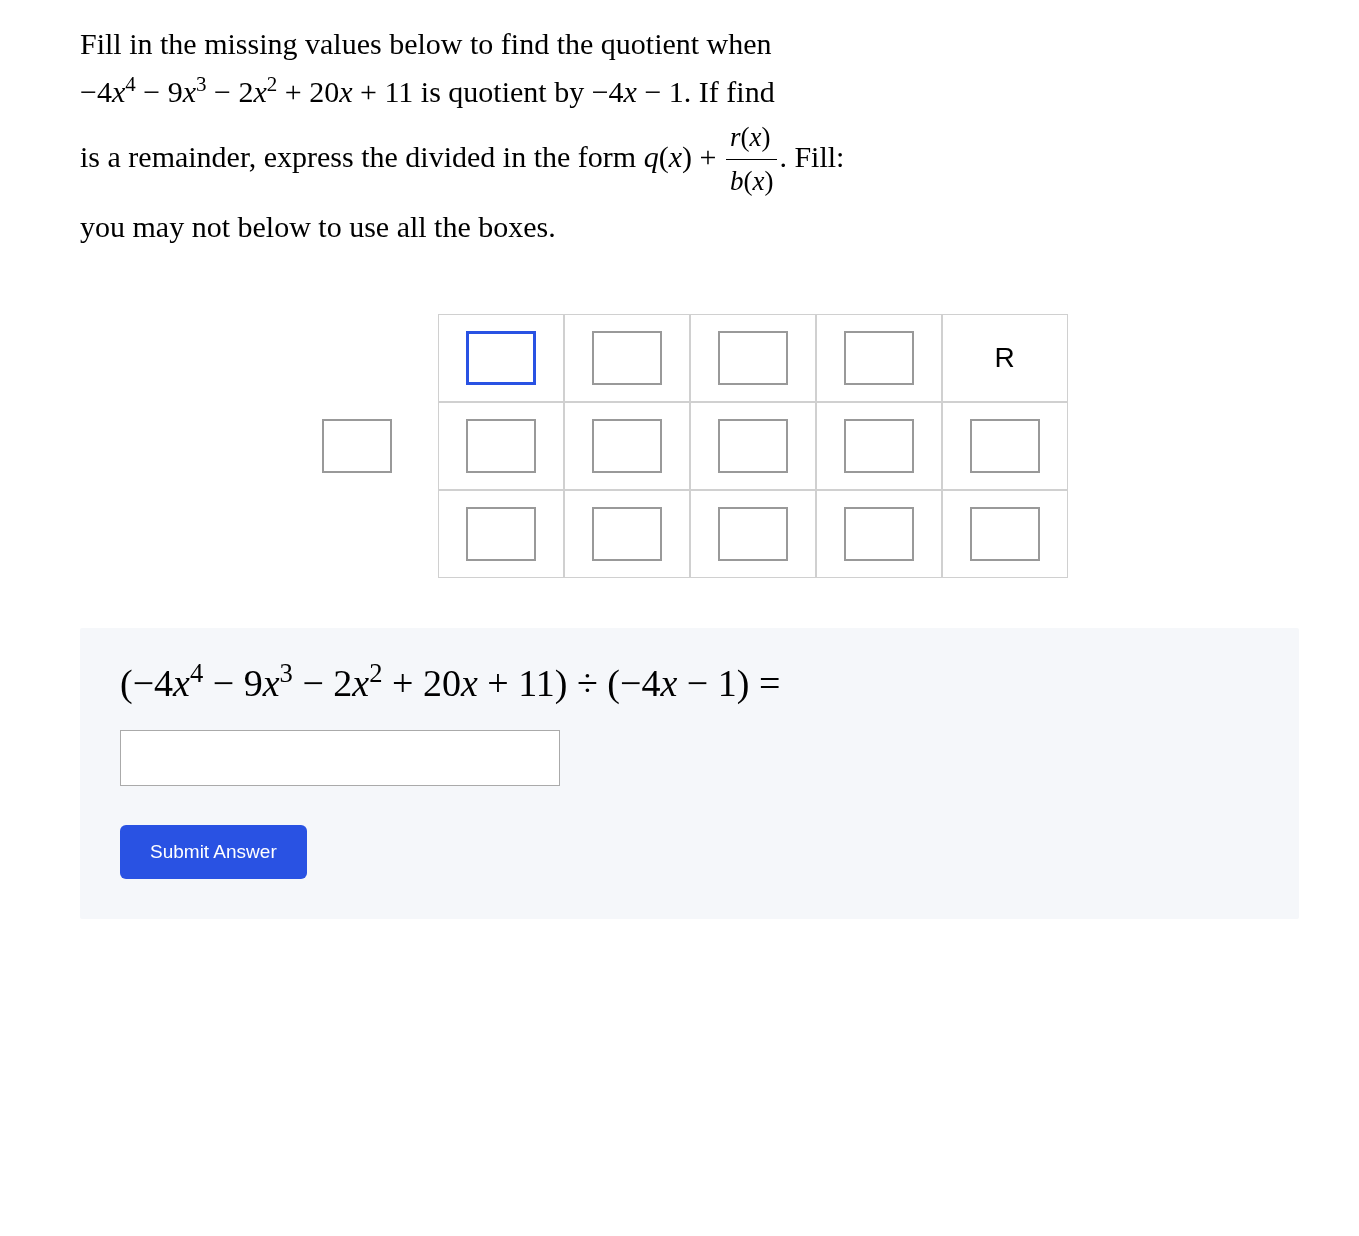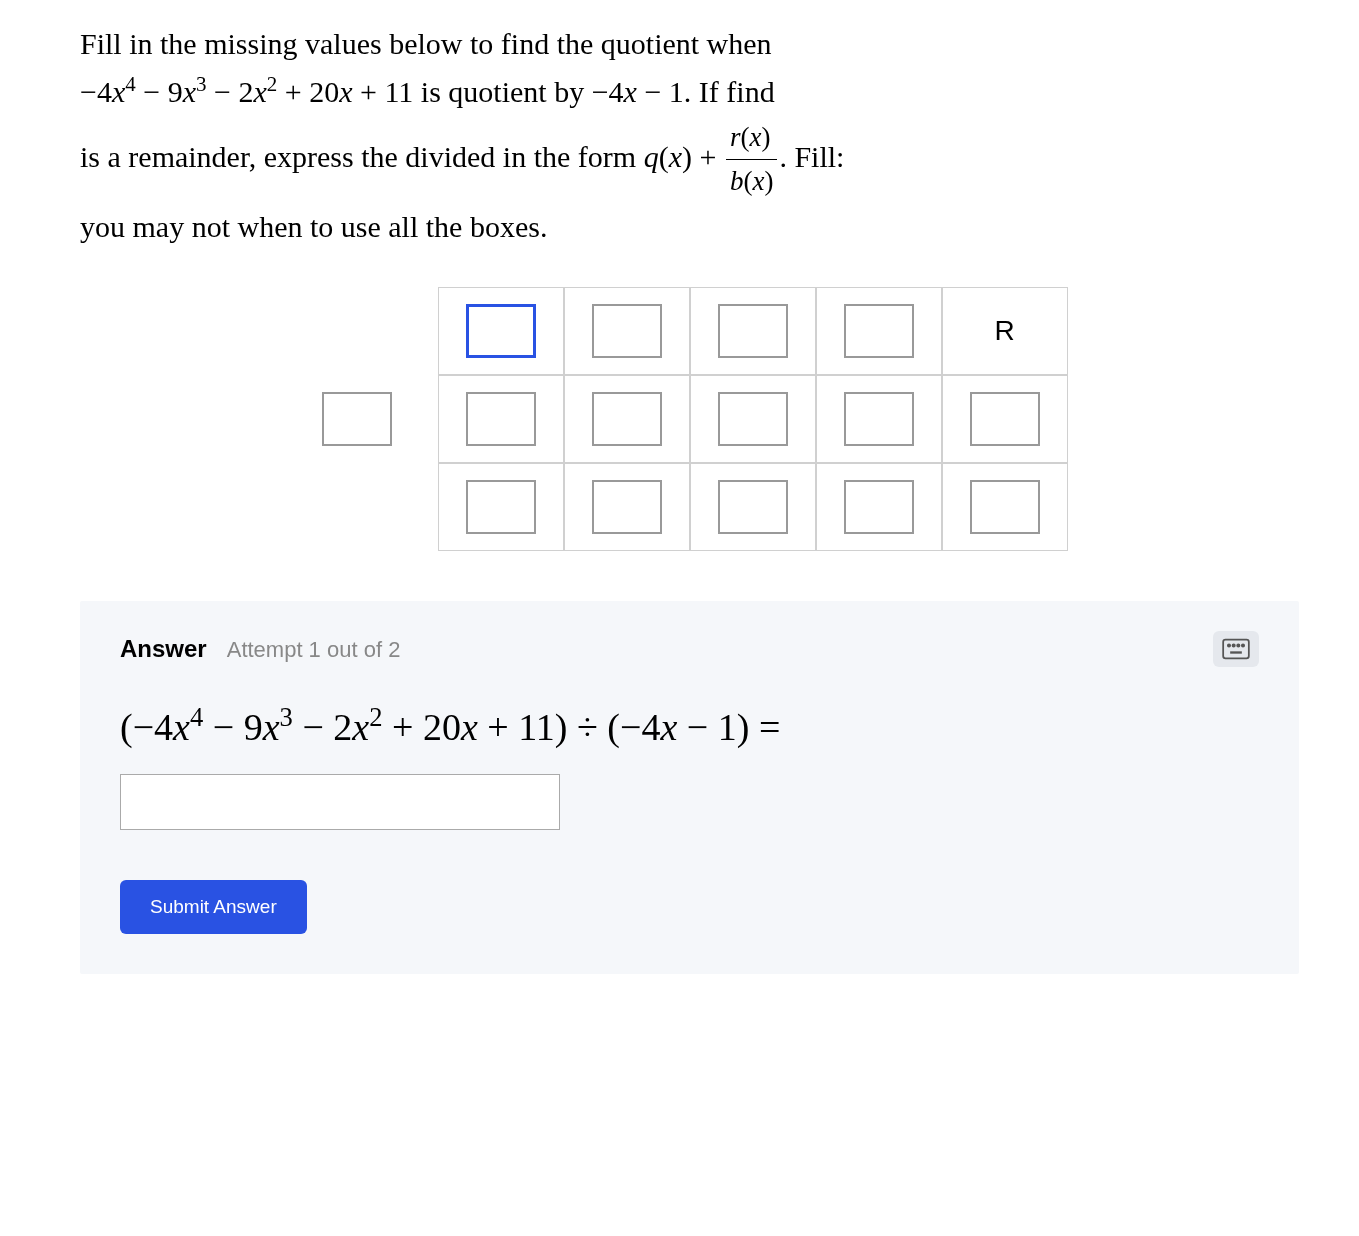--- a/index.html
+++ b/index.html
@@ -14,21 +14,21 @@
     height: 1236px;
     position: relative;
   }
   .content {
     padding: 20px 60px 20px 80px;
   }
   .question-text {
     font-size: 30px;
     line-height: 1.6;
     color: #000;
-    margin-bottom: 36px;
+    margin-bottom: 63px;
   }
   .math-italic {
     font-style: italic;
     font-family: 'Times New Roman', serif;
   }
   .sup {
     font-size: 0.7em;
     vertical-align: super;
   }
   .frac {
@@ -116,21 +116,21 @@
     width: 440px;
     height: 56px;
     border: 1px solid #aaa;
     background: #fff;
     font-size: 22px;
     padding: 0 12px;
     outline: none;
     font-family: 'Times New Roman', serif;
   }
   .submit-btn {
-    margin-top: 50px;
+    margin-top: 39px;
     background: #2952e3;
     color: #fff;
     border: none;
     padding: 16px 30px;
     font-size: 19px;
     font-family: Arial, sans-serif;
     border-radius: 6px;
     cursor: pointer;
   }
   .synth-table {
@@ -158,21 +158,21 @@
     <span>Fill in the missing values below to find the quotient when</span><br>
     <span>−4<span class="math-italic">x</span><span class="sup">4</span> − 9<span class="math-italic">x</span><span class="sup">3</span> − 2<span class="math-italic">x</span><span class="sup">2</span> + 20<span class="math-italic">x</span> + 11</span>
     <span>is quotient by</span>
     <span>−4<span class="math-italic">x</span> − 1</span><span>. If find</span><br>
     <span>is a remainder, express the divided in the form</span>
     <span><span class="math-italic">q</span>(<span class="math-italic">x</span>) + 
       <span class="frac">
         <span class="frac-num"><span class="math-italic">r</span>(<span class="math-italic">x</span>)</span>
         <span class="frac-den"><span class="math-italic">b</span>(<span class="math-italic">x</span>)</span>
       </span></span><span>. Fill:</span><br>
-    <span>you may not when to use all the boxes.</span>
+    <span>you may not below to use all the boxes.</span>
   </div>
 
   <table class="synth-table">
     <tbody>
         <tr>
       <td class="no-border"></td>
       <td class="cell-border"><input class="input-box focused" style=""></td>
       <td class="cell-border"><input class="input-box" style=""></td>
       <td class="cell-border"><input class="input-box" style=""></td>
       <td class="cell-border"><input class="input-box" style=""></td>
@@ -191,36 +191,20 @@
       <td class="cell-border"><input class="input-box" style=""></td>
       <td class="cell-border"><input class="input-box" style=""></td>
       <td class="cell-border"><input class="input-box" style=""></td>
       <td class="cell-border"><input class="input-box" style=""></td>
       <td class="cell-border"><input class="input-box" style=""></td>
     </tr>
   </tbody>
     </table>
 
   <div class="answer-section">
-    <div class="answer-header">
-      <div class="answer-header-left">
-        <span class="answer-label">Answer</span>
-        <span class="attempt-text">Attempt 1 out of 2</span>
-      </div>
-      <div class="keyboard-icon">
-        <svg viewBox="0 0 24 18" fill="none" stroke="#555" stroke-width="1.5">
-          <rect x="1" y="1" width="22" height="16" rx="2" fill="none"></rect>
-          <circle cx="6" cy="6" r="1" fill="#555"></circle>
-          <circle cx="10" cy="6" r="1" fill="#555"></circle>
-          <circle cx="14" cy="6" r="1" fill="#555"></circle>
-          <circle cx="18" cy="6" r="1" fill="#555"></circle>
-          <rect x="7" y="11" width="10" height="2" fill="#555" stroke="none"></rect>
-        </svg>
-      </div>
-    </div>
     <div class="equation-text">
       (−4<span class="math-italic">x</span><span class="sup">4</span> − 9<span class="math-italic">x</span><span class="sup">3</span> − 2<span class="math-italic">x</span><span class="sup">2</span> + 20<span class="math-italic">x</span> + 11) ÷ (−4<span class="math-italic">x</span> − 1) =
     </div>
     <input class="answer-input" value="" style="">
     <div>
       <button class="submit-btn">Submit Answer</button>
     </div>
   </div>
 </div>
 

